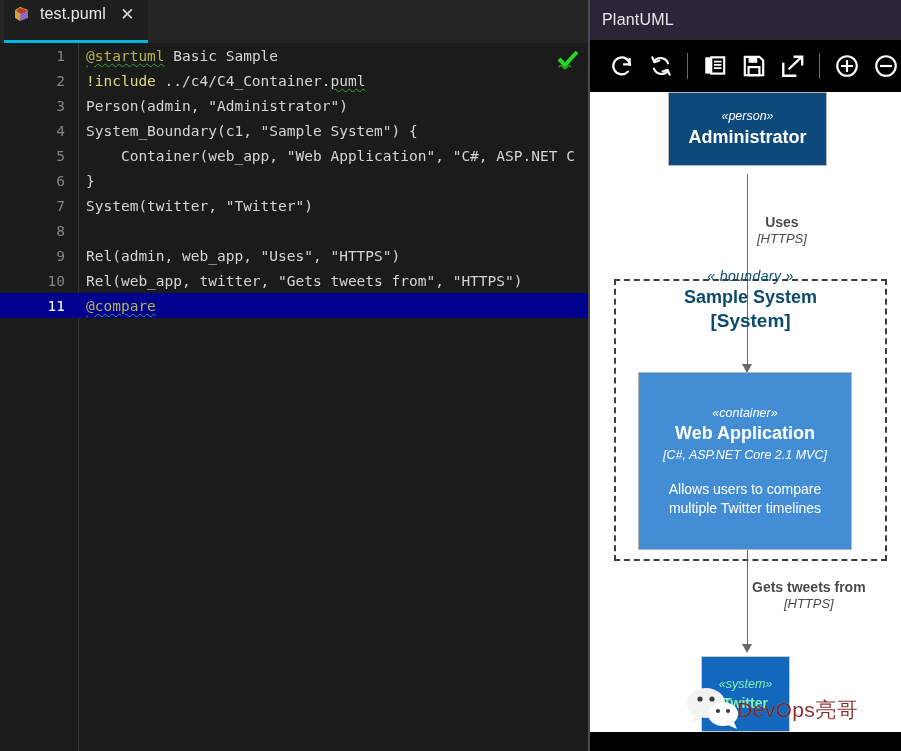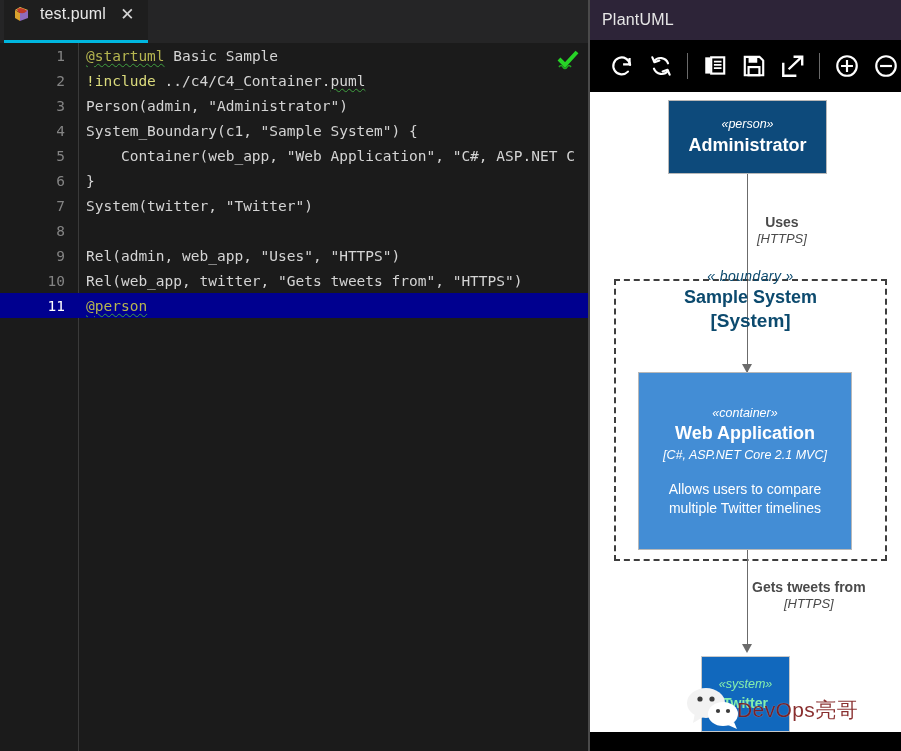--- a/index.html
+++ b/index.html
@@ -107,21 +107,21 @@
     position: absolute; left: 0; top: 732px; width: 311px; height: 19px; background: #000000;
   }
 
   
   .node {
     position: absolute; display: flex; flex-direction: column;
     align-items: center; justify-content: center; text-align: center;
     border: 1px solid #b8b8b8;
   }
   #node-person {
-    left: 78px; top: 8px; width: 159px; height: 74px;
+    left: 78px; top: 0; width: 159px; height: 74px;
     background: #0d4a7b; color: #ffffff;
   }
   #node-container {
     left: 48px; top: 280px; width: 214px; height: 178px;
     background: #438dd5; color: #ffffff;
   }
   #node-system {
     left: 111px; top: 564px; width: 89px; height: 76px;
     background: #1168bd; color: #86efac; border-color: #c9c9c9;
   }
@@ -227,21 +227,21 @@
       <div class="code-row">
         <span class="gutter">9</span>
         <span class="code-text">Rel(admin, web_app, "Uses", "HTTPS")</span>
       </div>
       <div class="code-row">
         <span class="gutter">10</span>
         <span class="code-text">Rel(web_app, twitter, "Gets tweets from", "HTTPS")</span>
       </div>
       <div class="code-row active">
         <span class="gutter">11</span>
-        <span class="code-text"><span class="tk-olive squig">@person</span></span>
+        <span class="code-text"><span class="tk-olive squig">@compare</span></span>
       </div>
 
       <div id="check-ok">
         <svg width="24" height="24" viewBox="0 0 24 24">
           <path d="M3 11 L9 17 L21 4" stroke="#27d427" stroke-width="4" fill="none"></path>
           <path d="M3 19 q2 -3 4 0 q2 3 4 0 q2 -3 4 0" stroke="#1faa1f" stroke-width="1.6" fill="none"></path>
         </svg>
       </div>
     </div>
 

